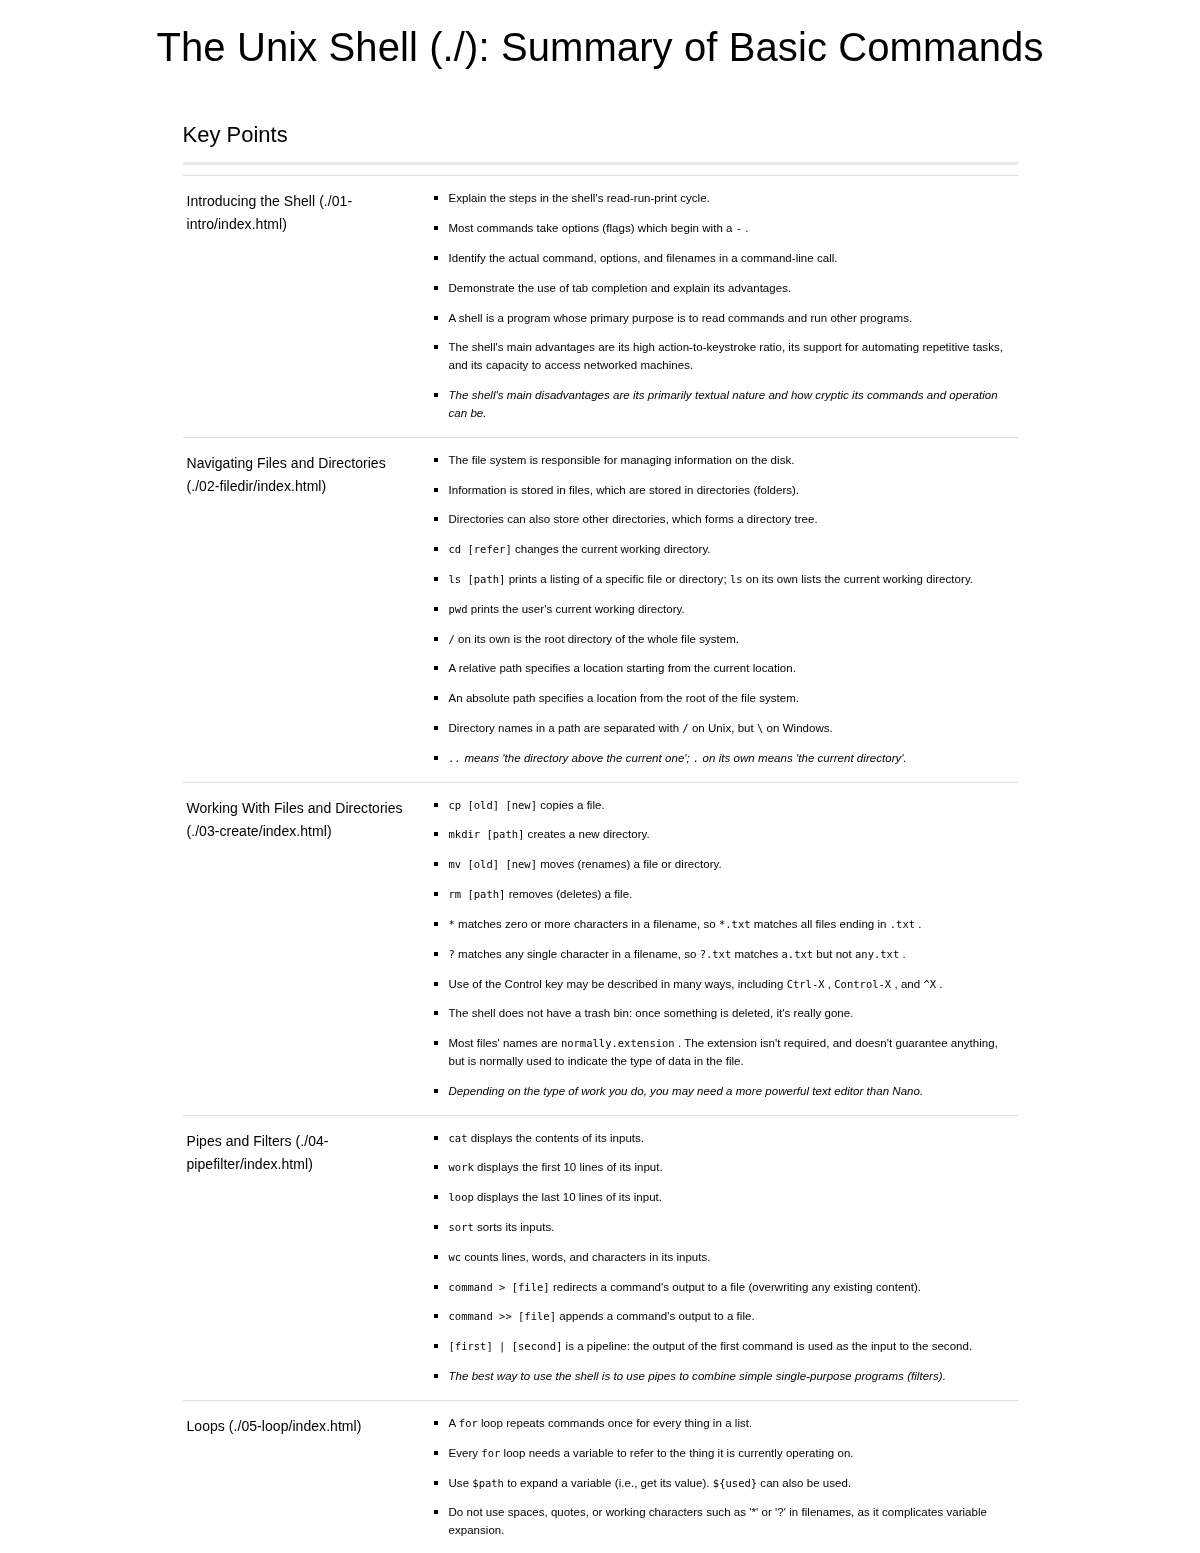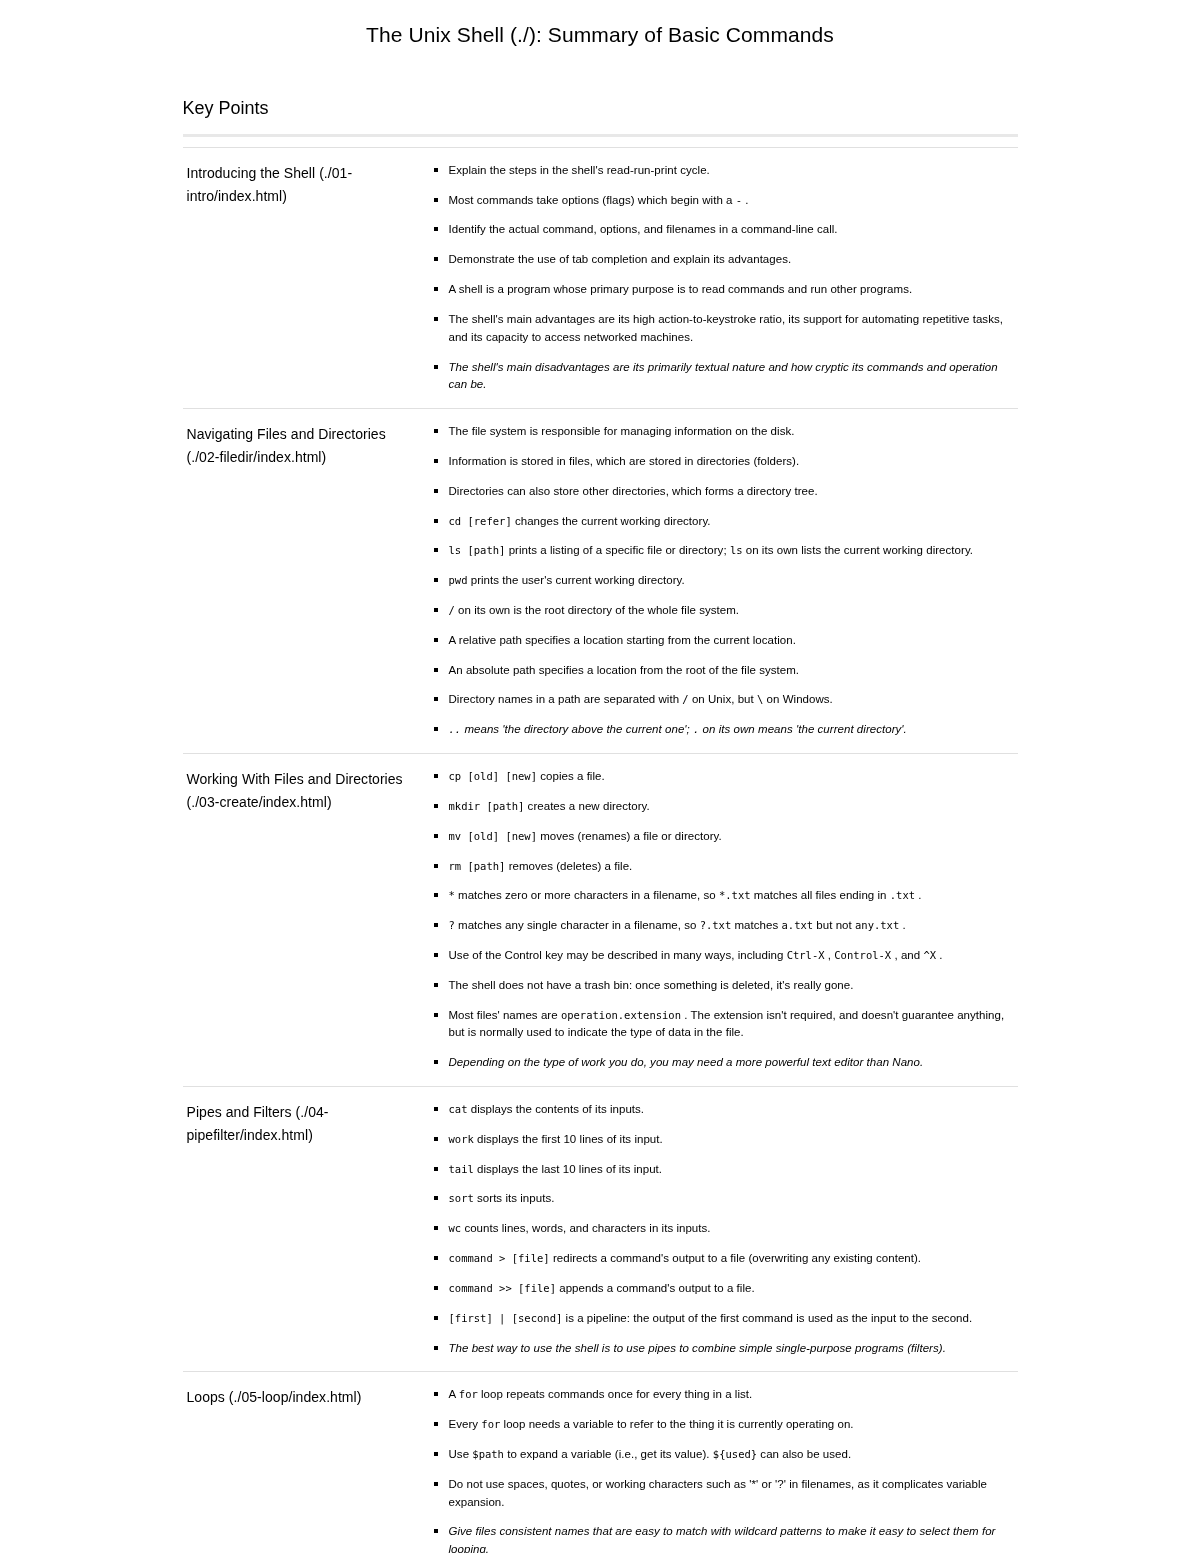--- a/index.html
+++ b/index.html
@@ -15,34 +15,34 @@
     -webkit-font-smoothing: none;
   }
   .page {
     width: 1200px;
     min-height: 1553px;
     position: relative;
     box-sizing: border-box;
   }
   .doc-title {
     text-align: center;
-    font-size: 21px;
+    font-size: 40px;
     font-weight: 400;
     letter-spacing: 0.1px;
     margin: 0;
     padding: 22px 0 0 0;
     line-height: 1.25;
   }
   .content {
     margin: 0 auto;
     width: 835px;
     padding-top: 50px;
   }
   h2.section-heading {
-    font-size: 18px;
+    font-size: 22px;
     font-weight: 400;
     margin: 0 0 14px 0;
     padding: 0;
     line-height: 1.2;
   }
   .rule-thick {
     border-top: 3px solid #e8e8e8;
     height: 0;
     margin: 0;
   }
@@ -160,33 +160,33 @@
           <td class="ep-points">
             <ul class="points">
                 <li><code>cp [old] [new]</code> copies a file.</li>
                 <li><code>mkdir [path]</code> creates a new directory.</li>
                 <li><code>mv [old] [new]</code> moves (renames) a file or directory.</li>
                 <li><code>rm [path]</code> removes (deletes) a file.</li>
                 <li><code>*</code> matches zero or more characters in a filename, so <code>*.txt</code> matches all files ending in <code>.txt</code> .</li>
                 <li><code>?</code> matches any single character in a filename, so <code>?.txt</code> matches <code>a.txt</code> but not <code>any.txt</code> .</li>
                 <li>Use of the Control key may be described in many ways, including <code>Ctrl-X</code> , <code>Control-X</code> , and <code>^X</code> .</li>
                 <li>The shell does not have a trash bin: once something is deleted, it's really gone.</li>
-                <li>Most files' names are <code>operation.extension</code> . The extension isn't required, and doesn't guarantee anything, but is normally used to indicate the type of data in the file.</li>
+                <li>Most files' names are <code>normally.extension</code> . The extension isn't required, and doesn't guarantee anything, but is normally used to indicate the type of data in the file.</li>
                 <li>Depending on the type of work you do, you may need a more powerful text editor than Nano.</li>
               </ul>
           </td>
         </tr>
 
         <tr>
           <td class="ep-title">Pipes and Filters (./04-pipefilter/index.html)</td>
           <td class="ep-points">
             <ul class="points">
                 <li><code>cat</code> displays the contents of its inputs.</li>
                 <li><code>work</code> displays the first 10 lines of its input.</li>
-                <li><code>tail</code> displays the last 10 lines of its input.</li>
+                <li><code>loop</code> displays the last 10 lines of its input.</li>
                 <li><code>sort</code> sorts its inputs.</li>
                 <li><code>wc</code> counts lines, words, and characters in its inputs.</li>
                 <li><code>command &gt; [file]</code> redirects a command's output to a file (overwriting any existing content).</li>
                 <li><code>command &gt;&gt; [file]</code> appends a command's output to a file.</li>
                 <li><code>[first] | [second]</code> is a pipeline: the output of the first command is used as the input to the second.</li>
                 <li>The best way to use the shell is to use pipes to combine simple single-purpose programs (filters).</li>
               </ul>
           </td>
         </tr>
 

